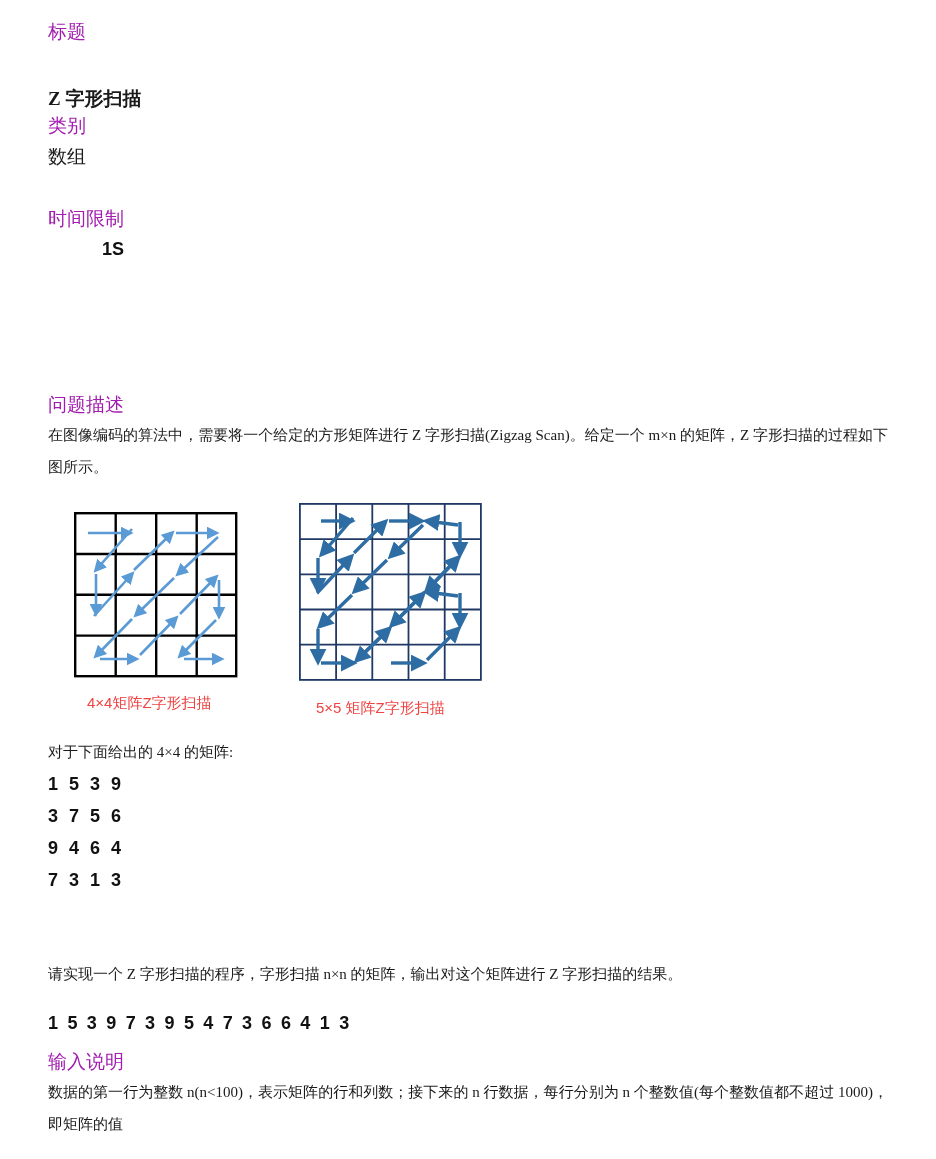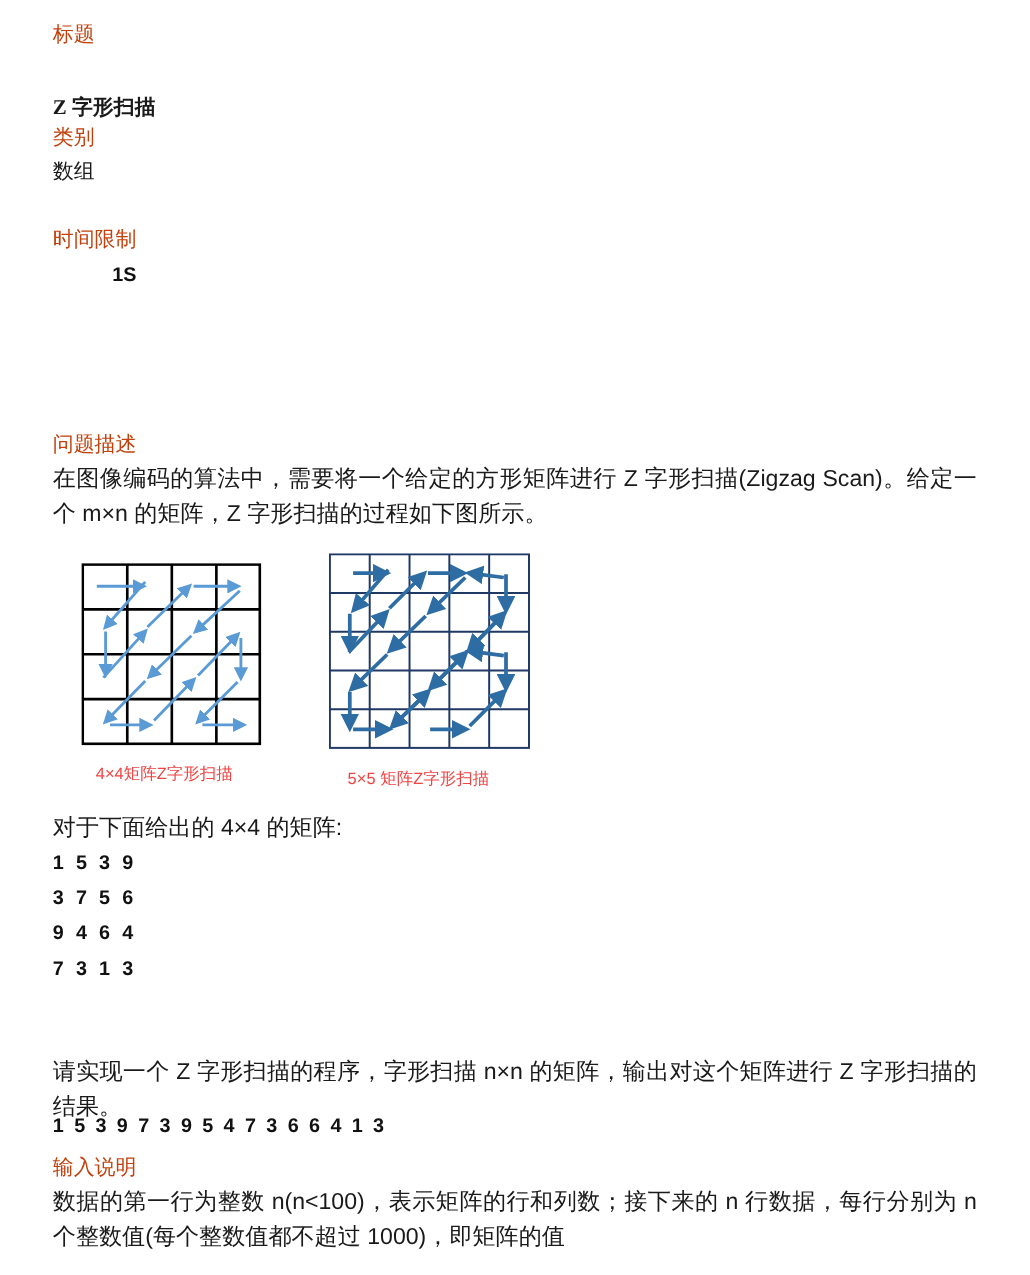--- a/index.html
+++ b/index.html
@@ -22,41 +22,41 @@
     height: 1159px;
     padding: 0;
   }
 
   
   .block { position: absolute; left: 48px; }
   .label {
     font-family: "Liberation Serif", "DejaVu Serif", serif;
     font-size: 19px;
     line-height: 31px;
-    color: #c2410c;
+    color: #a21caf;
     white-space: nowrap;
   }
   .value {
     font-family: "Liberation Sans", "DejaVu Sans", sans-serif;
     font-size: 18px;
     font-weight: bold;
     line-height: 31px;
     color: #111111;
     white-space: nowrap;
   }
   .value-cjk {
     font-family: "Liberation Serif", "DejaVu Serif", serif;
     font-size: 19px;
     line-height: 31px;
     color: #1a1a1a;
     white-space: nowrap;
   }
   .para {
-    font-family: Liberation Sans, sans-serif;
-    font-size: 21px;
+    font-family: Liberation Serif, serif;
+    font-size: 15px;
     line-height: 31.5px;
     color: #1a1a1a;
     width: 840px;
     text-align: justify;
     text-justify: inter-character;
   }
   .mono-row {
     font-family: "Liberation Sans", "DejaVu Sans", sans-serif;
     font-size: 18px;
     font-weight: bold;

